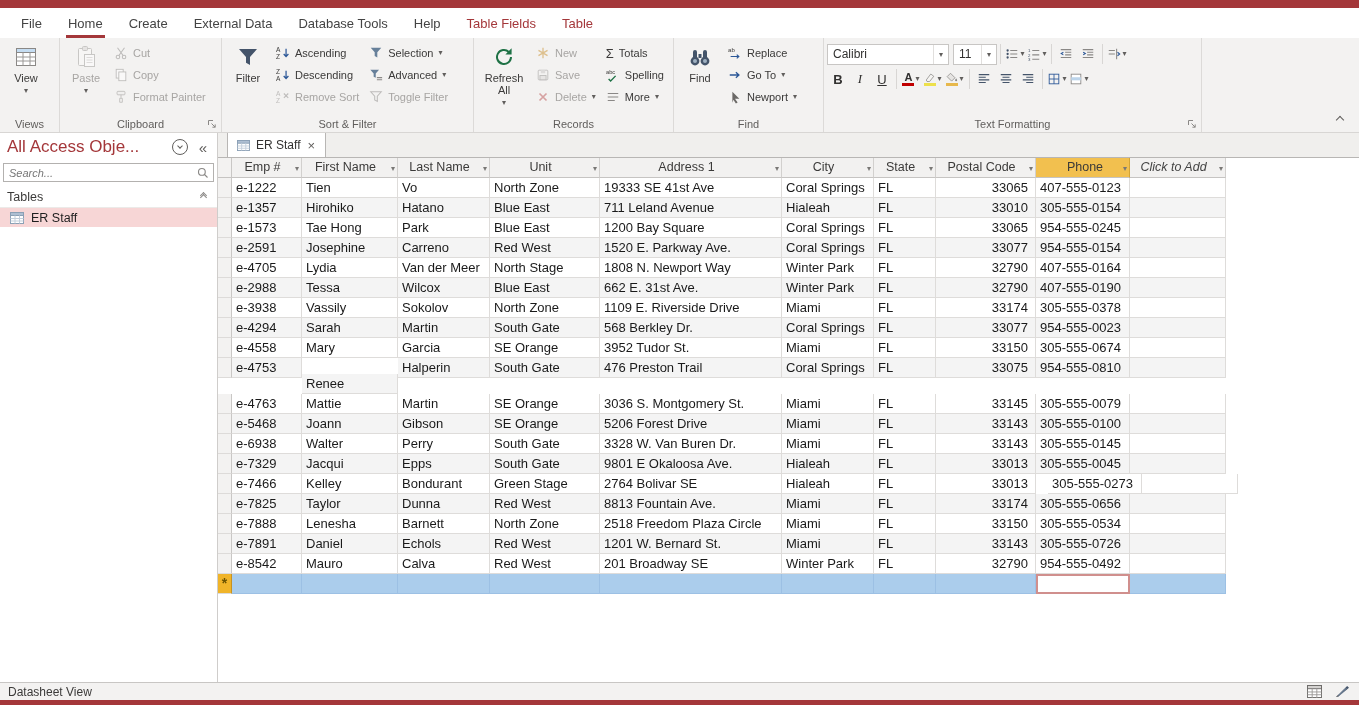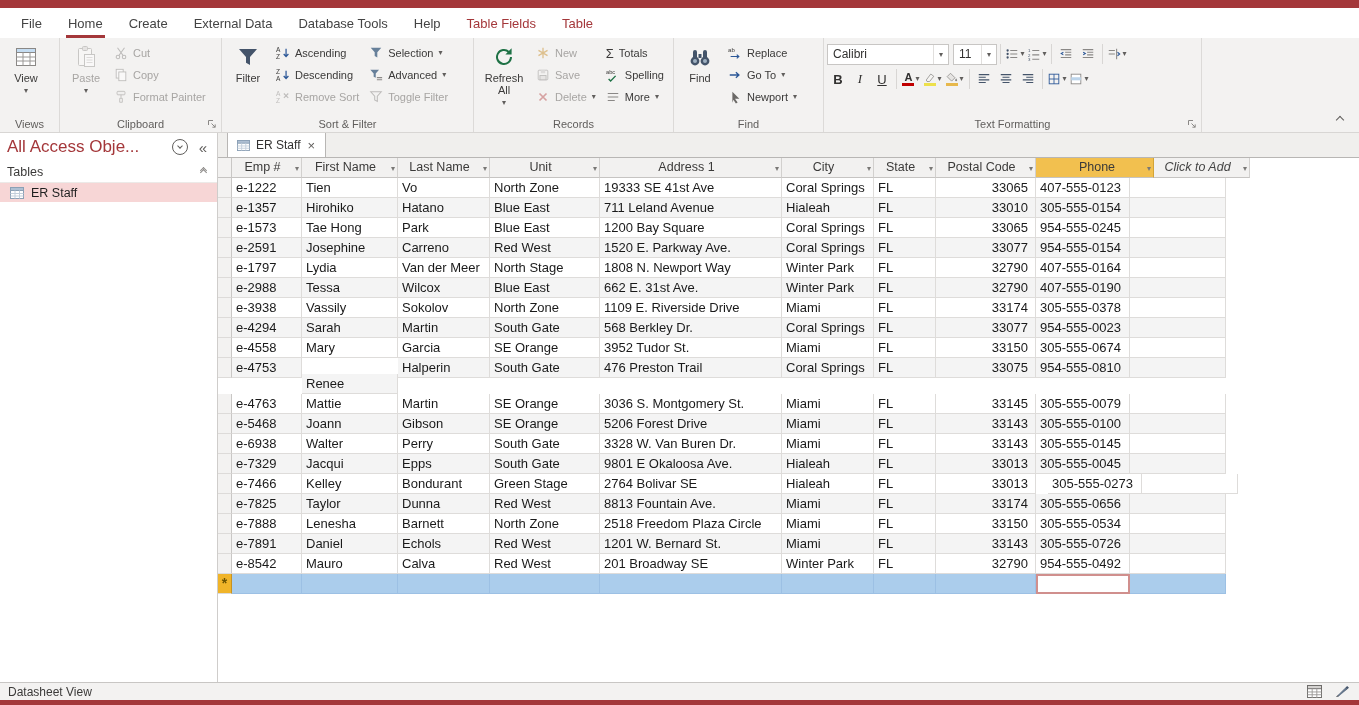--- a/index.html
+++ b/index.html
@@ -544,20 +544,29 @@
 </div>
 
 <div class="navpane">
   <div class="nav-title">
     <span class="t">All Access Obje...</span>
     <span class="circle-dd">
         <span class="chev"></span>
       </span>
     <span class="shutter">«</span>
   </div>
+  <div class="nav-search">
+    <input placeholder="Search..." style="">
+    <span>
+        <svg width="12" height="12" viewBox="0 0 16 16">
+          <circle cx="6.5" cy="6.5" r="4.5" fill="none" stroke="#8a8886" stroke-width="1.5"></circle>
+          <path d="M10 10l4 4" stroke="#8a8886" stroke-width="1.5"></path>
+        </svg>
+      </span>
+  </div>
   <div class="nav-group">
     <span class="g">Tables</span>
     <span class="dblchev">
         <span class="chev up"></span>
         <span class="chev up"></span>
       </span>
   </div>
   <div class="nav-item selected">
     <span>
         <svg width="14" height="12" viewBox="0 0 14 12">
@@ -589,21 +598,21 @@
       <div class="ds-row">
         <div class="ds-sel ds-hsel"></div>
         <div class="ds-cell ds-hcell" style="width: 70px;"><span>Emp #</span><span class="hcaret">▾</span></div>
         <div class="ds-cell ds-hcell" style="width: 96px;"><span>First Name</span><span class="hcaret">▾</span></div>
         <div class="ds-cell ds-hcell" style="width: 92px;"><span>Last Name</span><span class="hcaret">▾</span></div>
         <div class="ds-cell ds-hcell" style="width: 110px;"><span>Unit</span><span class="hcaret">▾</span></div>
         <div class="ds-cell ds-hcell" style="width: 182px;"><span>Address 1</span><span class="hcaret">▾</span></div>
         <div class="ds-cell ds-hcell" style="width: 92px;"><span>City</span><span class="hcaret">▾</span></div>
         <div class="ds-cell ds-hcell" style="width: 62px;"><span>State</span><span class="hcaret">▾</span></div>
         <div class="ds-cell ds-hcell" style="width: 100px;"><span>Postal Code</span><span class="hcaret">▾</span></div>
-        <div class="ds-cell ds-hcell ds-hsel-col" style="width: 118px; padding-left: 17px;"><span>Phone</span><span class="hcaret">▾</span></div>
+        <div class="ds-cell ds-hcell ds-hsel-col" style="width: 94px; padding-left: 17px;"><span>Phone</span><span class="hcaret">▾</span></div>
         <div class="ds-cell ds-hcell ds-hadd" style="width: 96px;"><span>Click to Add</span><span class="hcaret">▾</span></div>
       </div>
       <div class="ds-row">
         <div class="ds-sel"></div>
         <div class="ds-cell" style="width: 70px;">e-1222</div>
         <div class="ds-cell" style="width: 96px;">Tien</div>
         <div class="ds-cell" style="width: 92px;">Vo</div>
         <div class="ds-cell" style="width: 110px;">North Zone</div>
         <div class="ds-cell" style="width: 182px;">19333 SE 41st Ave</div>
         <div class="ds-cell" style="width: 92px;">Coral Springs</div>
@@ -646,21 +655,21 @@
         <div class="ds-cell" style="width: 110px;">Red West</div>
         <div class="ds-cell" style="width: 182px;">1520 E. Parkway Ave.</div>
         <div class="ds-cell" style="width: 92px;">Coral Springs</div>
         <div class="ds-cell" style="width: 62px;">FL</div>
         <div class="ds-cell num" style="width: 100px;">33077</div>
         <div class="ds-cell" style="width: 94px;">954-555-0154</div>
         <div class="ds-cell" style="width: 96px;"></div>
       </div>
       <div class="ds-row">
         <div class="ds-sel"></div>
-        <div class="ds-cell" style="width: 70px;">e-1797</div>
+        <div class="ds-cell" style="width: 70px;">e-4705</div>
         <div class="ds-cell" style="width: 96px;">Lydia</div>
         <div class="ds-cell" style="width: 92px;">Van der Meer</div>
         <div class="ds-cell" style="width: 110px;">North Stage</div>
         <div class="ds-cell" style="width: 182px;">1808 N. Newport Way</div>
         <div class="ds-cell" style="width: 92px;">Winter Park</div>
         <div class="ds-cell" style="width: 62px;">FL</div>
         <div class="ds-cell num" style="width: 100px;">32790</div>
         <div class="ds-cell" style="width: 94px;">407-555-0164</div>
         <div class="ds-cell" style="width: 96px;"></div>
       </div>

